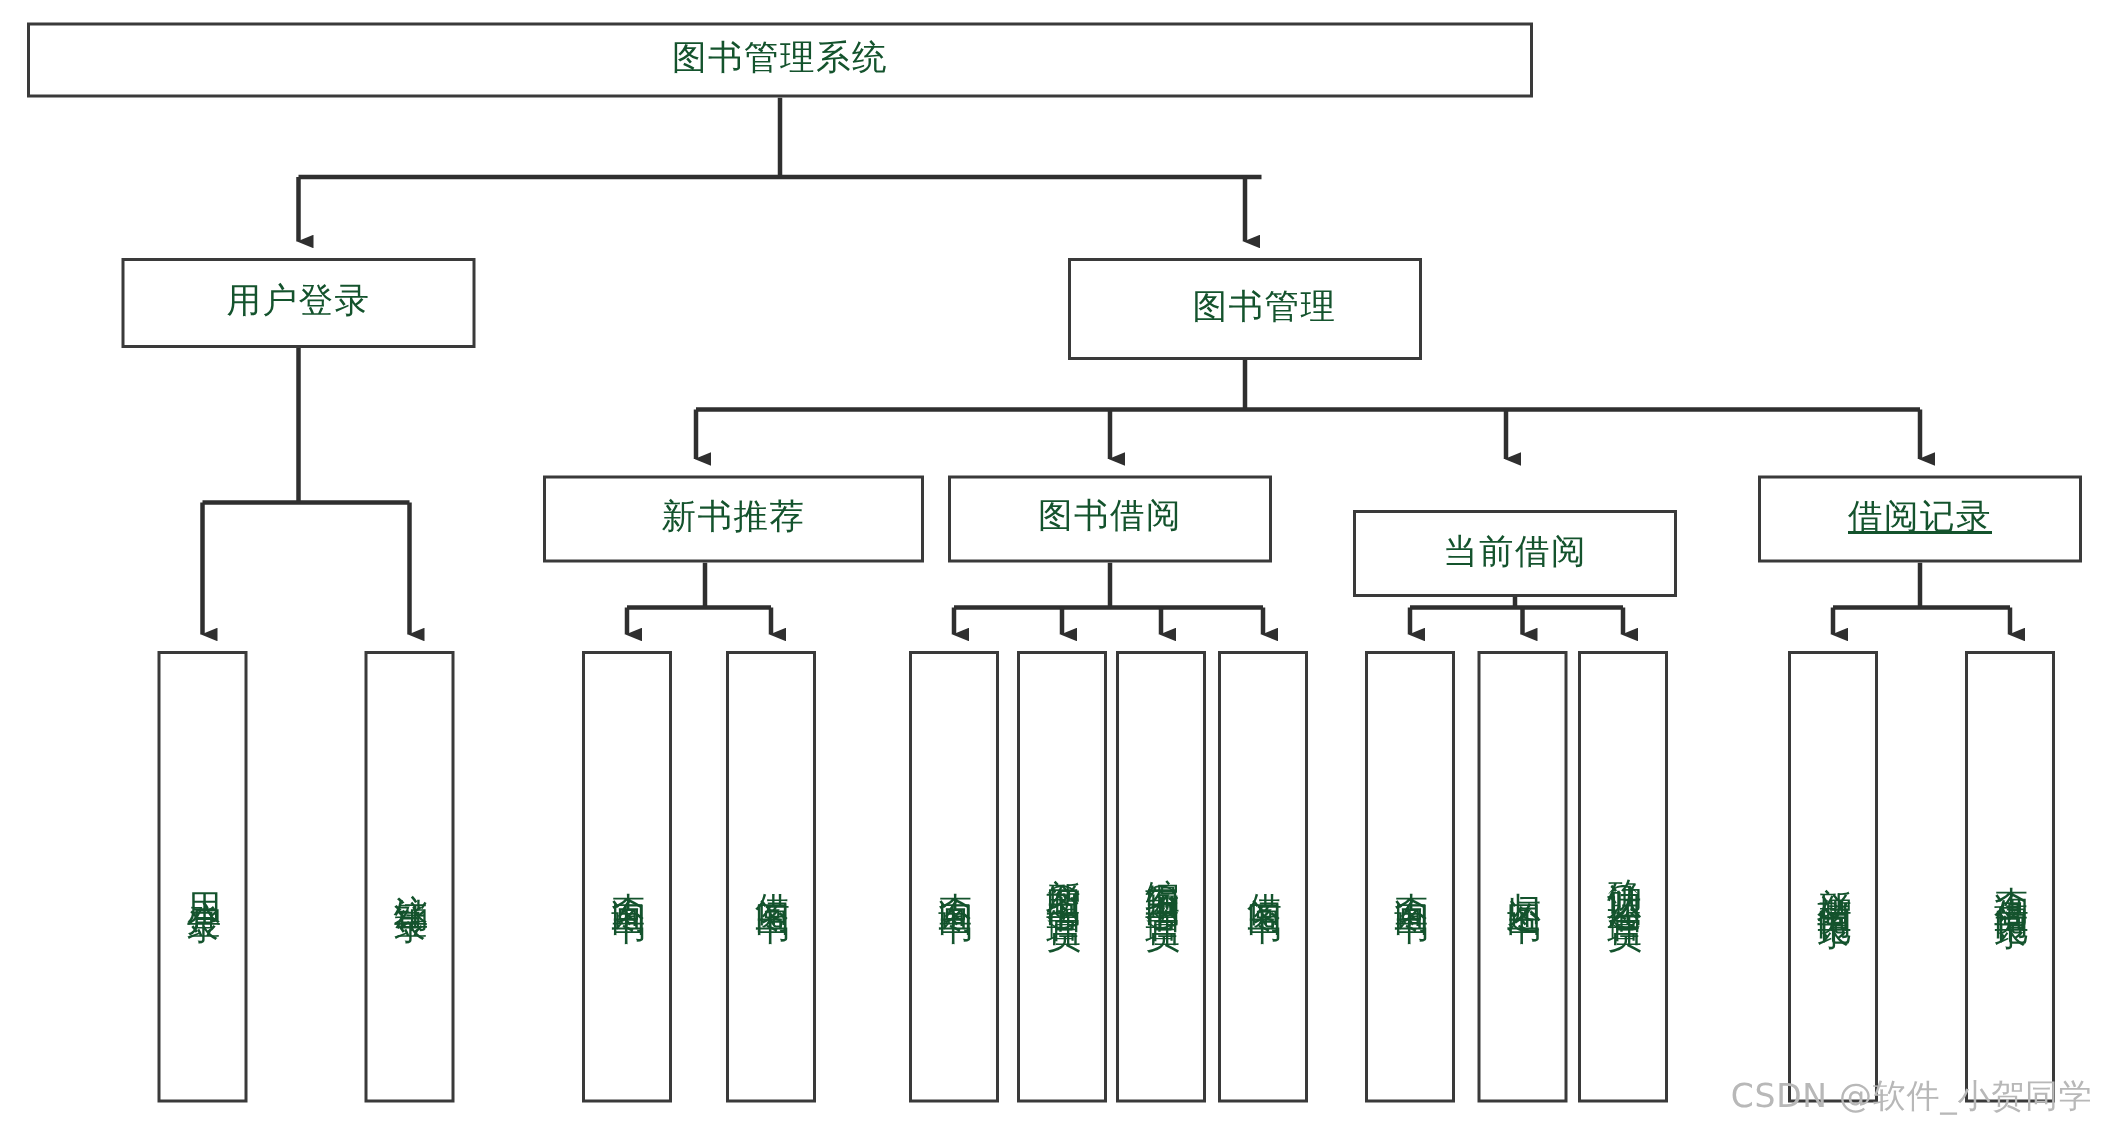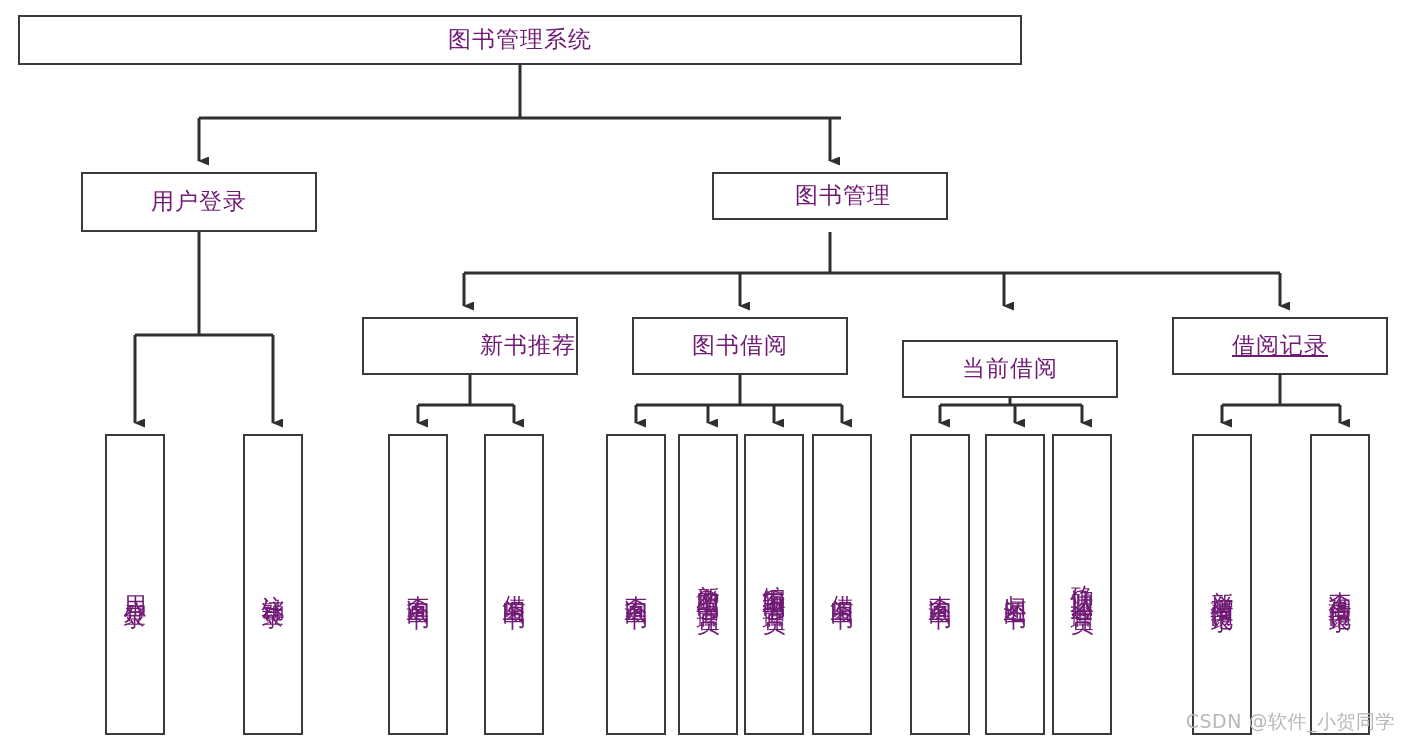--- a/index.html
+++ b/index.html
@@ -26,21 +26,21 @@
     pointer-events: none;
   }
   .node {
     position: absolute;
     box-sizing: border-box;
     background: #ffffff;
     border: 2px solid #3a3a3a;
     display: flex;
     align-items: center;
     justify-content: center;
-    color: #701a75;
+    color: #14532d;
   }
   .node.horiz {
     font-size: 23px;
     letter-spacing: 1px;
     line-height: 1.1;
   }
   .node.vert {
     writing-mode: vertical-rl;
     text-orientation: upright;
     font-size: 23px;
@@ -52,22 +52,22 @@
   }
   .node.vert .vtext {
     writing-mode: vertical-rl;
     text-orientation: upright;
     white-space: nowrap;
     display: block;
   }
   .watermark {
     position: absolute;
     right: 10px;
-    bottom: 12px;
-    font-size: 19px;
+    bottom: 1px;
+    font-size: 22px;
     color: #b8b8b8;
     white-space: nowrap;
     letter-spacing: 0.5px;
   }
 </style>
 </head>
 <body>
 
 <div id="canvas">
 
@@ -121,28 +121,28 @@
     </g>
   </svg>
 
   <div class="node horiz" style="left:18px; top:15px; width:1004px; height:50px;">
     <span>图书管理系统</span>
   </div>
 
   <div class="node horiz" style="left:81px; top:172px; width:236px; height:60px;">
     <span>用户登录</span>
   </div>
-  <div class="node horiz" style="left:712px; top:172px; width:236px; height:48px;padding-left:26px;">
+  <div class="node horiz" style="left:712px; top:172px; width:236px; height:68px;padding-left:26px;">
     <span>图书管理</span>
   </div>
 
-  <div class="node horiz" style="left:362px; top:317px; width:216px; height:58px;justify-content:flex-end;">
+  <div class="node horiz" style="left:362px; top:317px; width:254px; height:58px;">
     <span>新书推荐</span>
   </div>
-  <div class="node horiz" style="left:632px; top:317px; width:216px; height:58px;">
+  <div class="node horiz" style="left:632px; top:317px; width:216px; height:58px;font-family:Liberation Mono, monospace;">
     <span>图书借阅</span>
   </div>
   <div class="node horiz" style="left:902px; top:317px; width:216px; height:58px;margin-top:23px;">
     <span>当前借阅</span>
   </div>
   <div class="node horiz" style="left:1172px; top:317px; width:216px; height:58px;text-decoration:underline;">
     <span>借阅记录</span>
   </div>
 
   <div class="node vert" style="left:105px; top:434px; width:60px; height:301px;">

